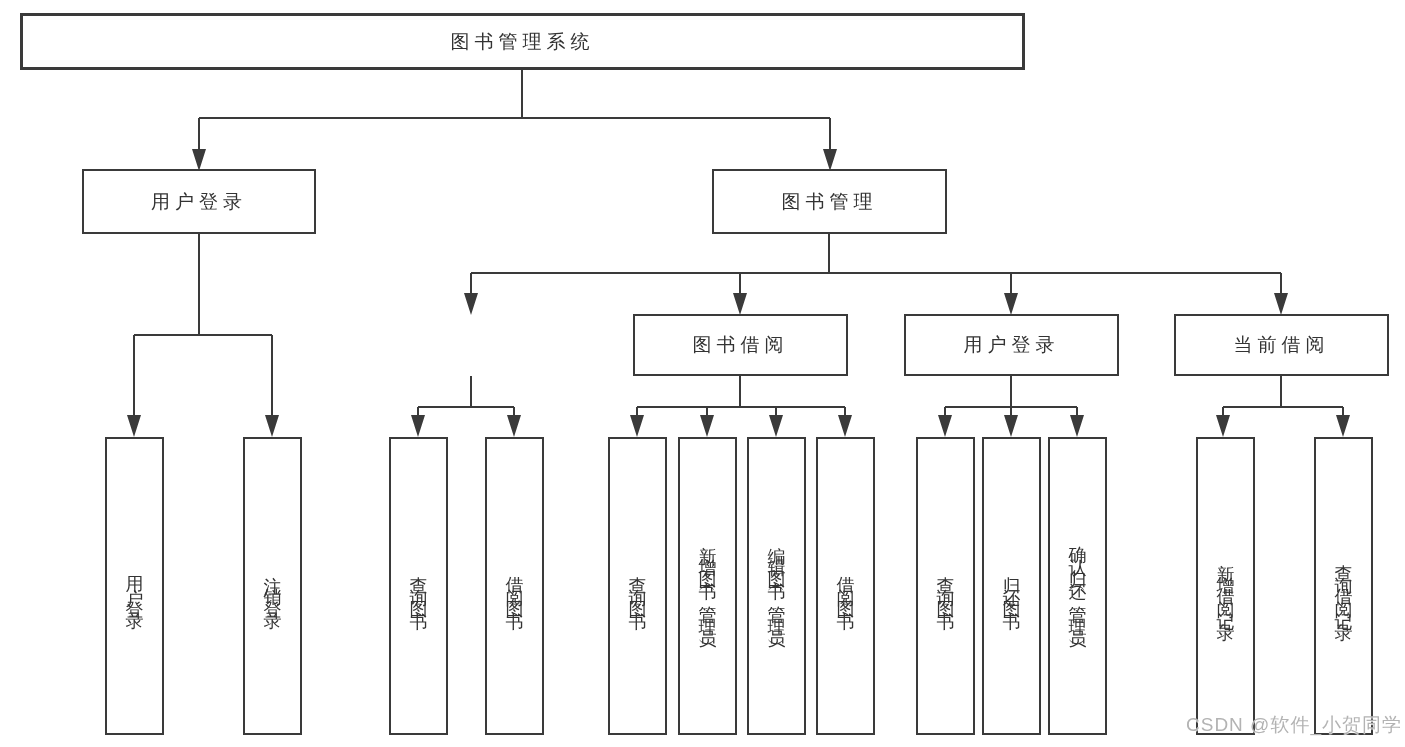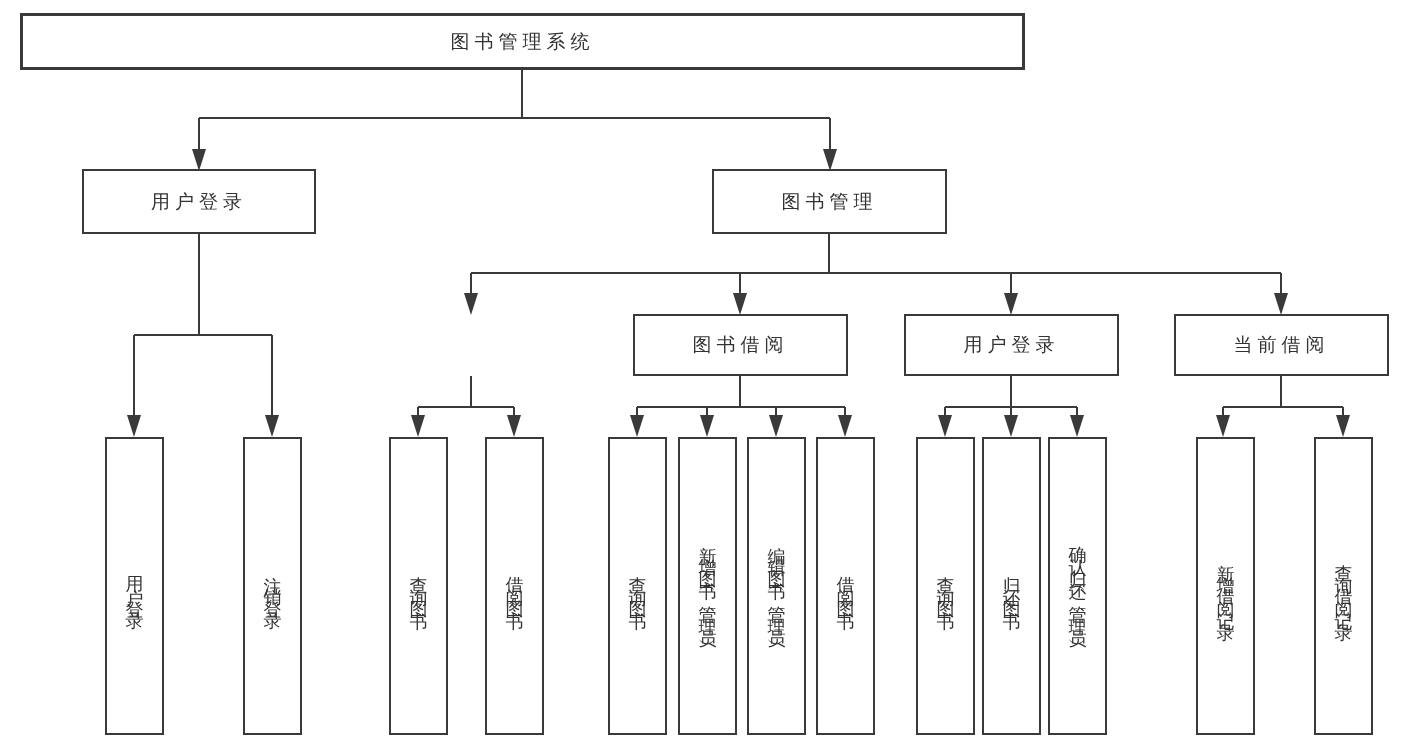--- a/index.html
+++ b/index.html
@@ -129,14 +129,15 @@
     <span class="vtext">确认归还（管理员）</span>
   </div>
 
   <div class="box vbox" style="left:1196px;">
     <span class="vtext">新增借阅记录</span>
   </div>
   <div class="box vbox" style="left:1314px;">
     <span class="vtext">查询借阅记录</span>
   </div>
 
+  <div class="watermark">CSDN @软件_小贺同学</div>
 
 </div>
 
 </body></html>

